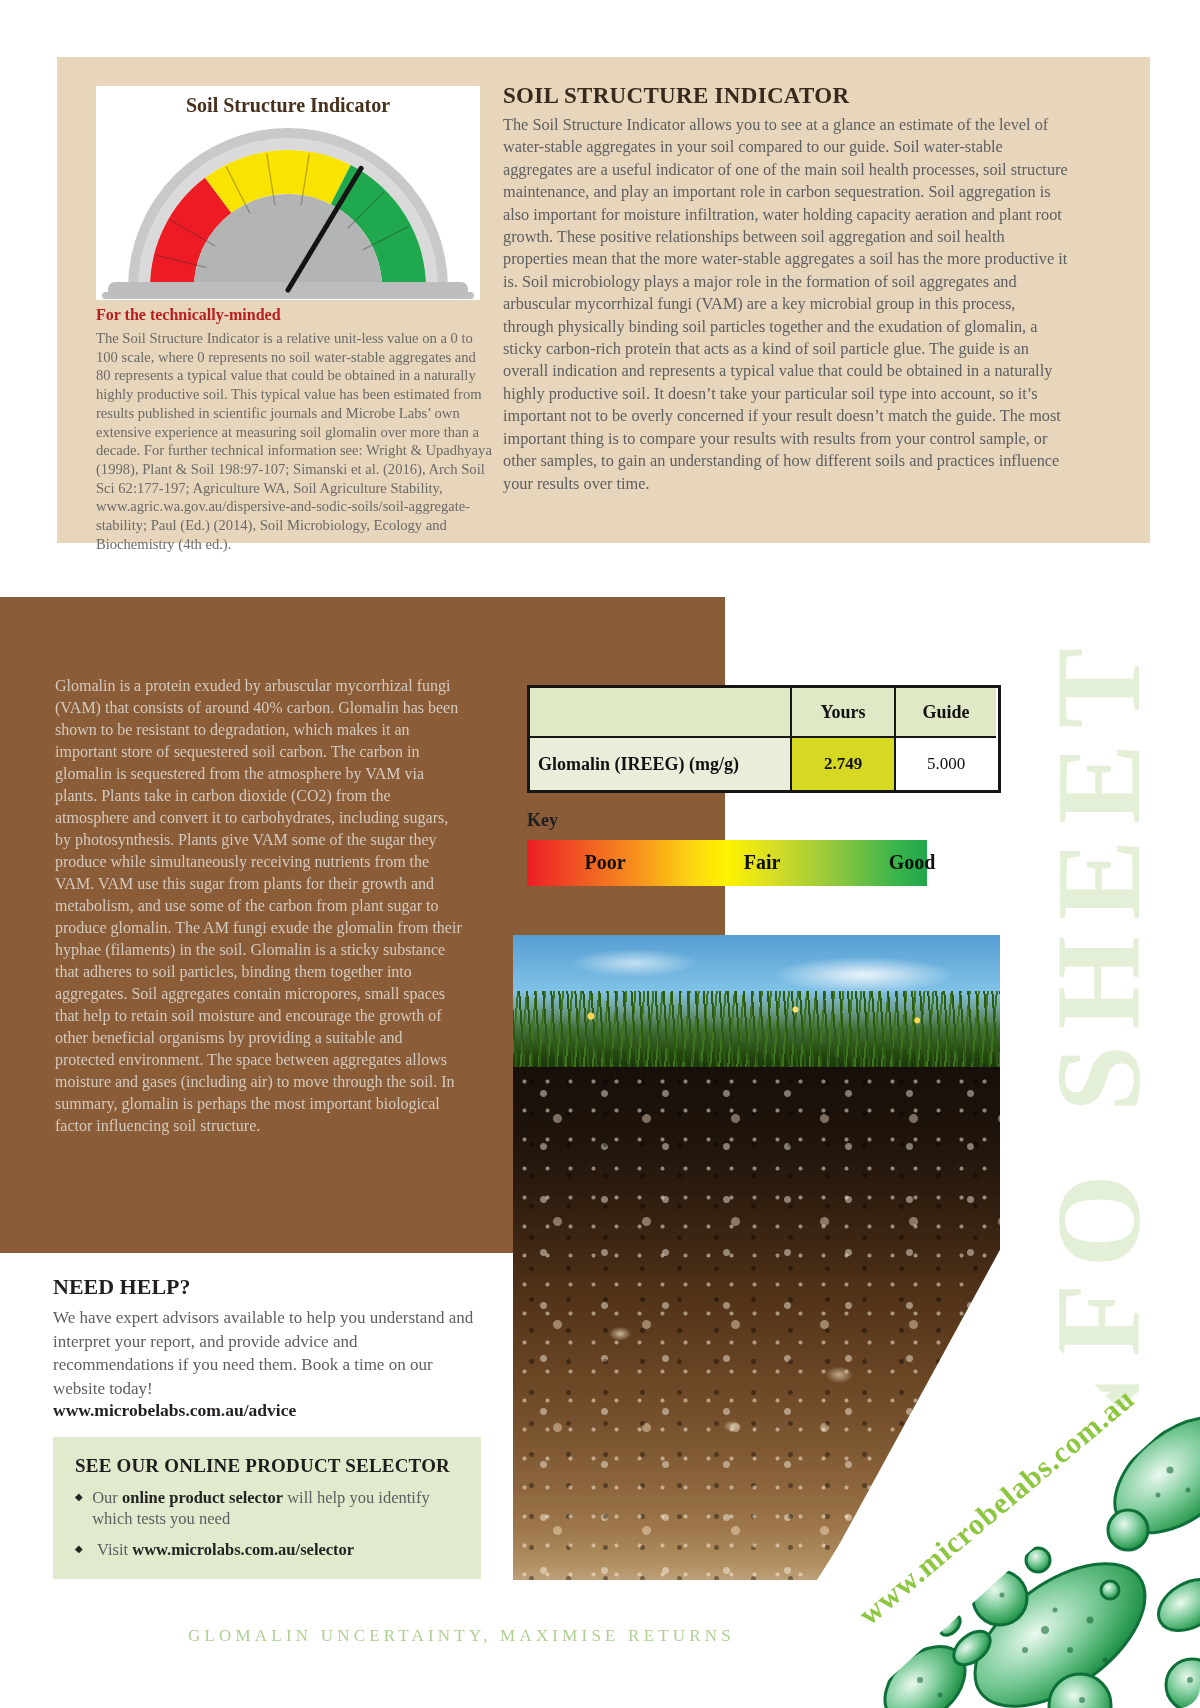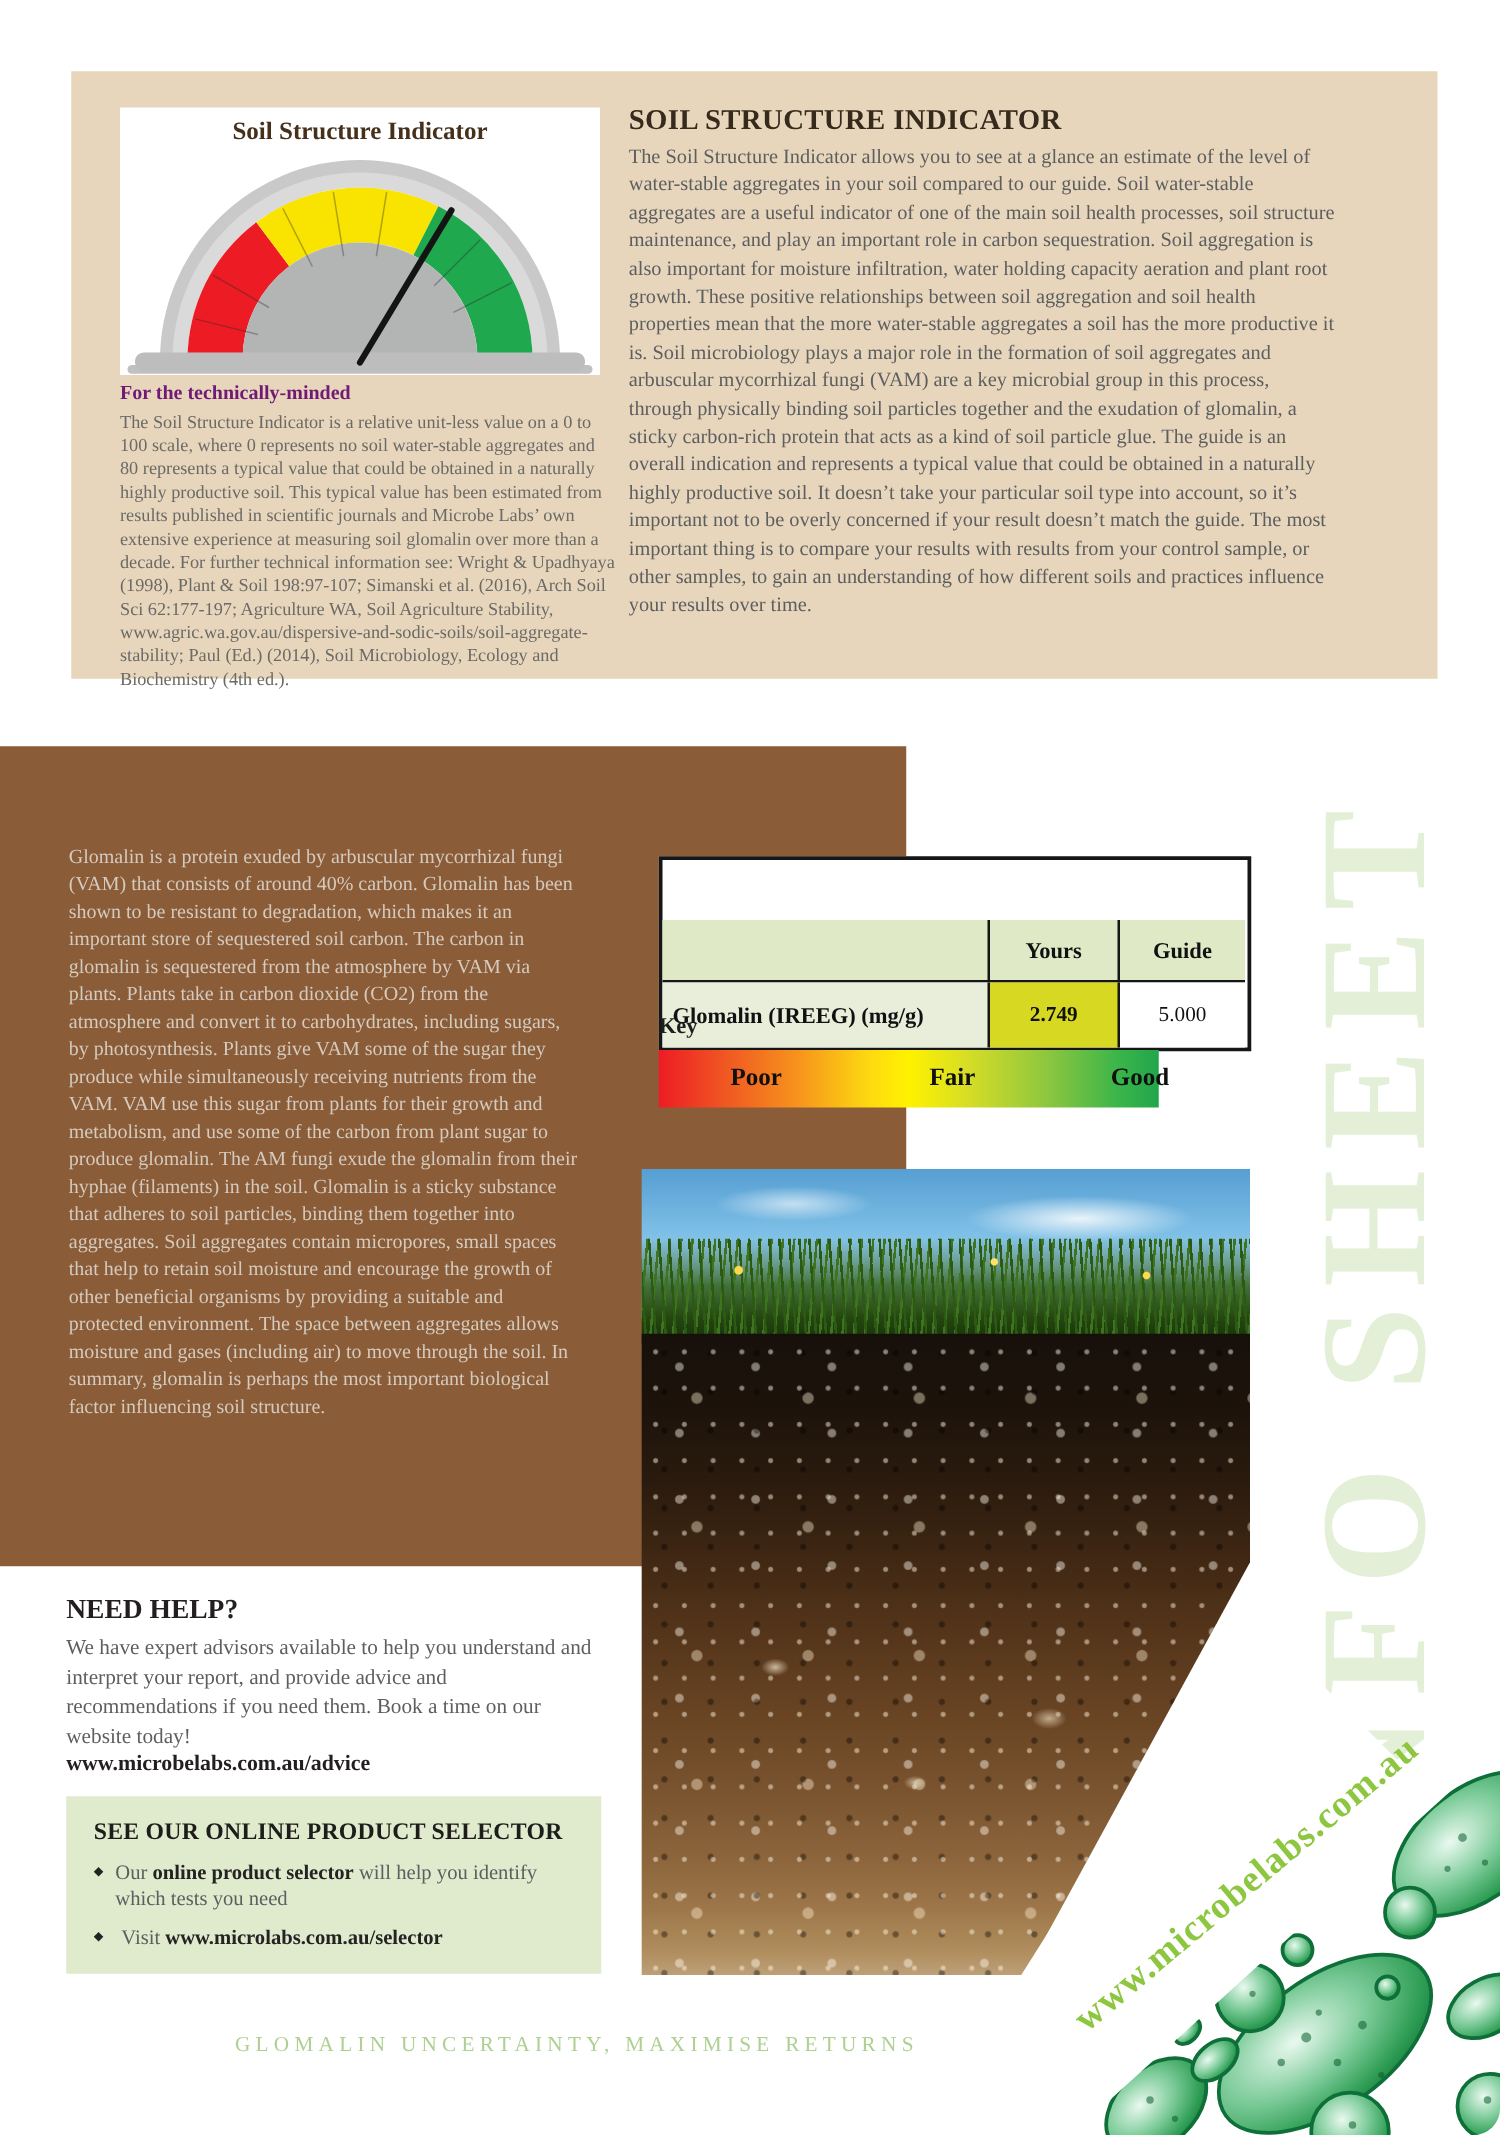--- a/index.html
+++ b/index.html
@@ -8,41 +8,41 @@
   .abs{position:absolute;}
 
   
   .top-section{left:57px;top:57px;width:1093px;height:486px;background:#e7d6bb;}
 
   .gauge-card{left:39px;top:29px;width:384px;height:214px;background:#ffffff;}
   .gauge-title{position:absolute;left:0;top:8px;width:100%;text-align:center;
                font-size:20px;font-weight:bold;color:#46301c;}
   .gauge-svg{position:absolute;left:0;top:32px;}
 
-  .tech-heading{left:39px;top:249px;font-size:16px;font-weight:bold;color:#701a75;}
+  .tech-heading{left:39px;top:249px;font-size:16px;font-weight:bold;color:#b91c1c;}
   .tech-body{left:39px;top:272px;width:396px;font-size:14.6px;line-height:18.7px;color:#6b6a66;}
 
   .main-col-heading{left:446px;top:26px;font-size:23px;font-weight:bold;color:#362a1c;letter-spacing:.3px;}
   .main-col-body{left:446px;top:57px;width:566px;font-size:16.3px;line-height:22.4px;color:#5d5e60;}
 
   
   .brown-section{left:0;top:597px;width:725px;height:656px;background:#8a5c38;}
   .glomalin-heading{left:55px;top:20px;width:430px;font-size:22px;font-weight:bold;color:#ffffff;line-height:27px;letter-spacing:.3px;}
   .glomalin-body{left:55px;top:78px;width:410px;font-size:16px;line-height:22px;color:#d4cabe;}
 
   
   .results-table{left:527px;top:685px;width:468px;border:3px solid #161616;background:#fff;}
   .tr{display:flex;}
   .tc{box-sizing:border-box;}
   .tc-label{width:262px;border-right:2px solid #161616;}
   .tc-yours{width:104px;border-right:2px solid #161616;}
   .tc-guide{width:100px;}
   .thead .tc{height:50px;background:#dfe9c6;border-bottom:2px solid #161616;
              display:flex;align-items:center;justify-content:center;
-             font-size:18px;font-weight:bold;color:#111;margin-top:48px;}
+             font-size:18px;font-weight:bold;color:#111;}
   .tbody .tc{height:52px;display:flex;align-items:center;}
   .tbody .tc-label{background:#e9eedb;padding-left:8px;font-size:18px;font-weight:bold;color:#111;}
   .tbody .tc-yours{background:#d7d822;justify-content:center;font-size:17px;font-weight:bold;color:#111;}
   .tbody .tc-guide{background:#ffffff;justify-content:center;font-size:17px;color:#111;}
 
   
   .key-label{left:527px;top:810px;font-size:18px;font-weight:bold;color:#1e1e1e;}
   .key-bar{left:527px;top:840px;width:400px;height:46px;
            background:linear-gradient(90deg,#ed1c24 0%,#f05a22 14%,#f7941d 28%,#fdd910 42%,#fff200 50%,#d5dd26 62%,#8cc63f 78%,#3ab54a 92%,#22a64c 100%);}
   .key-bar span{position:absolute;top:11px;transform:translateX(-50%);

